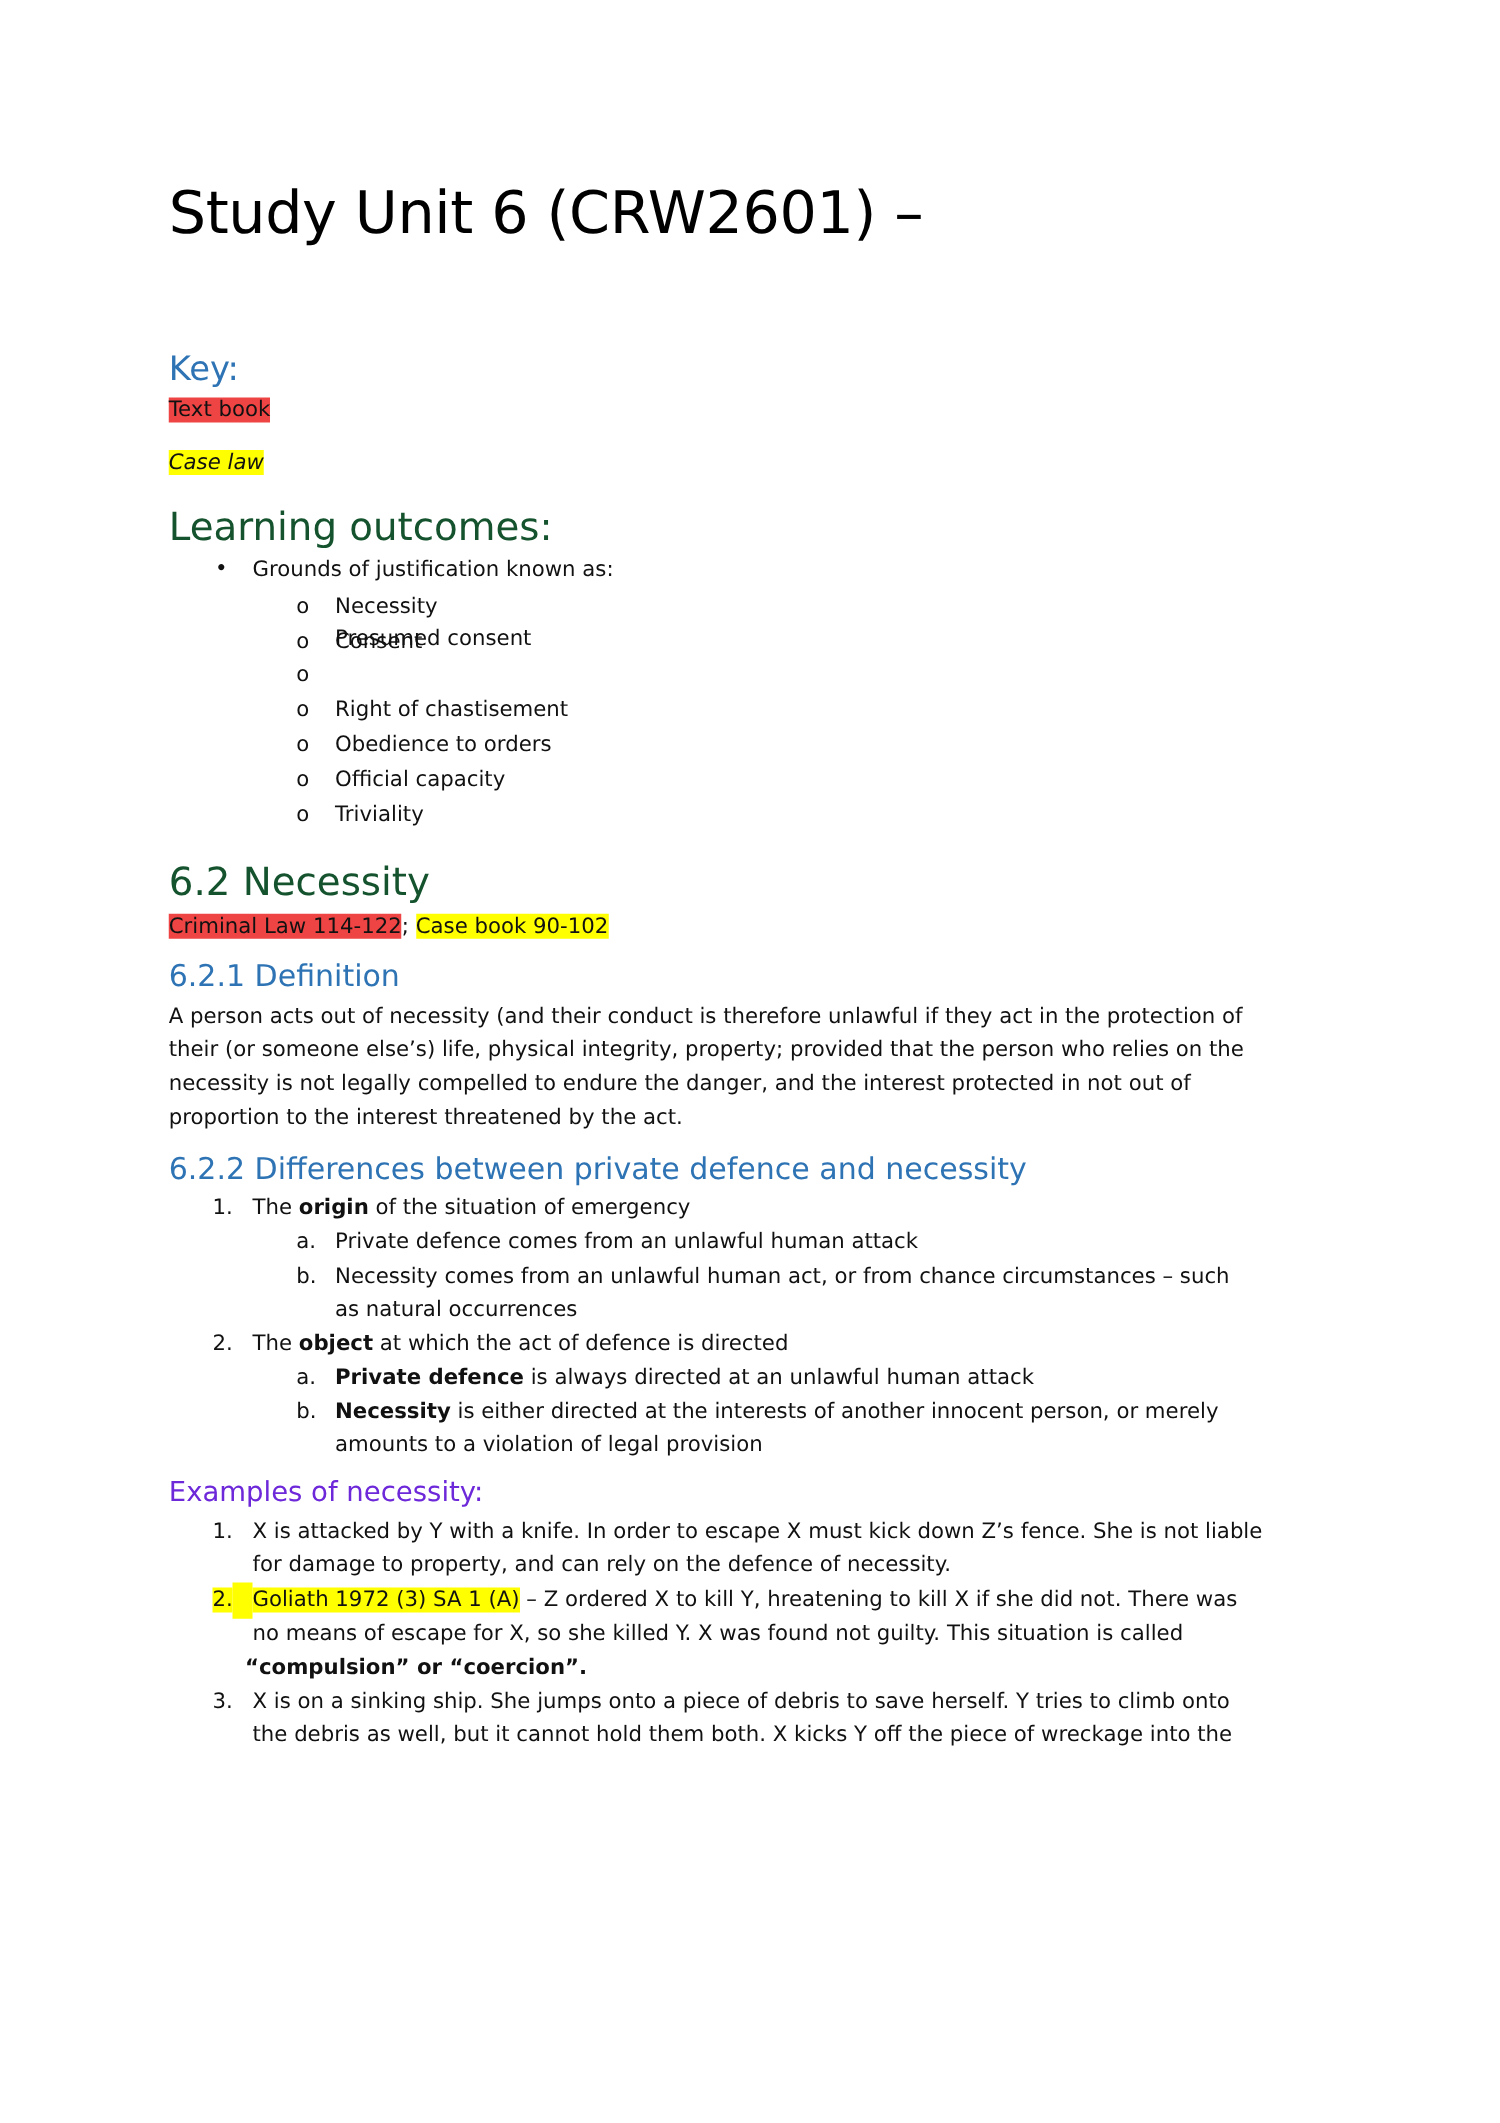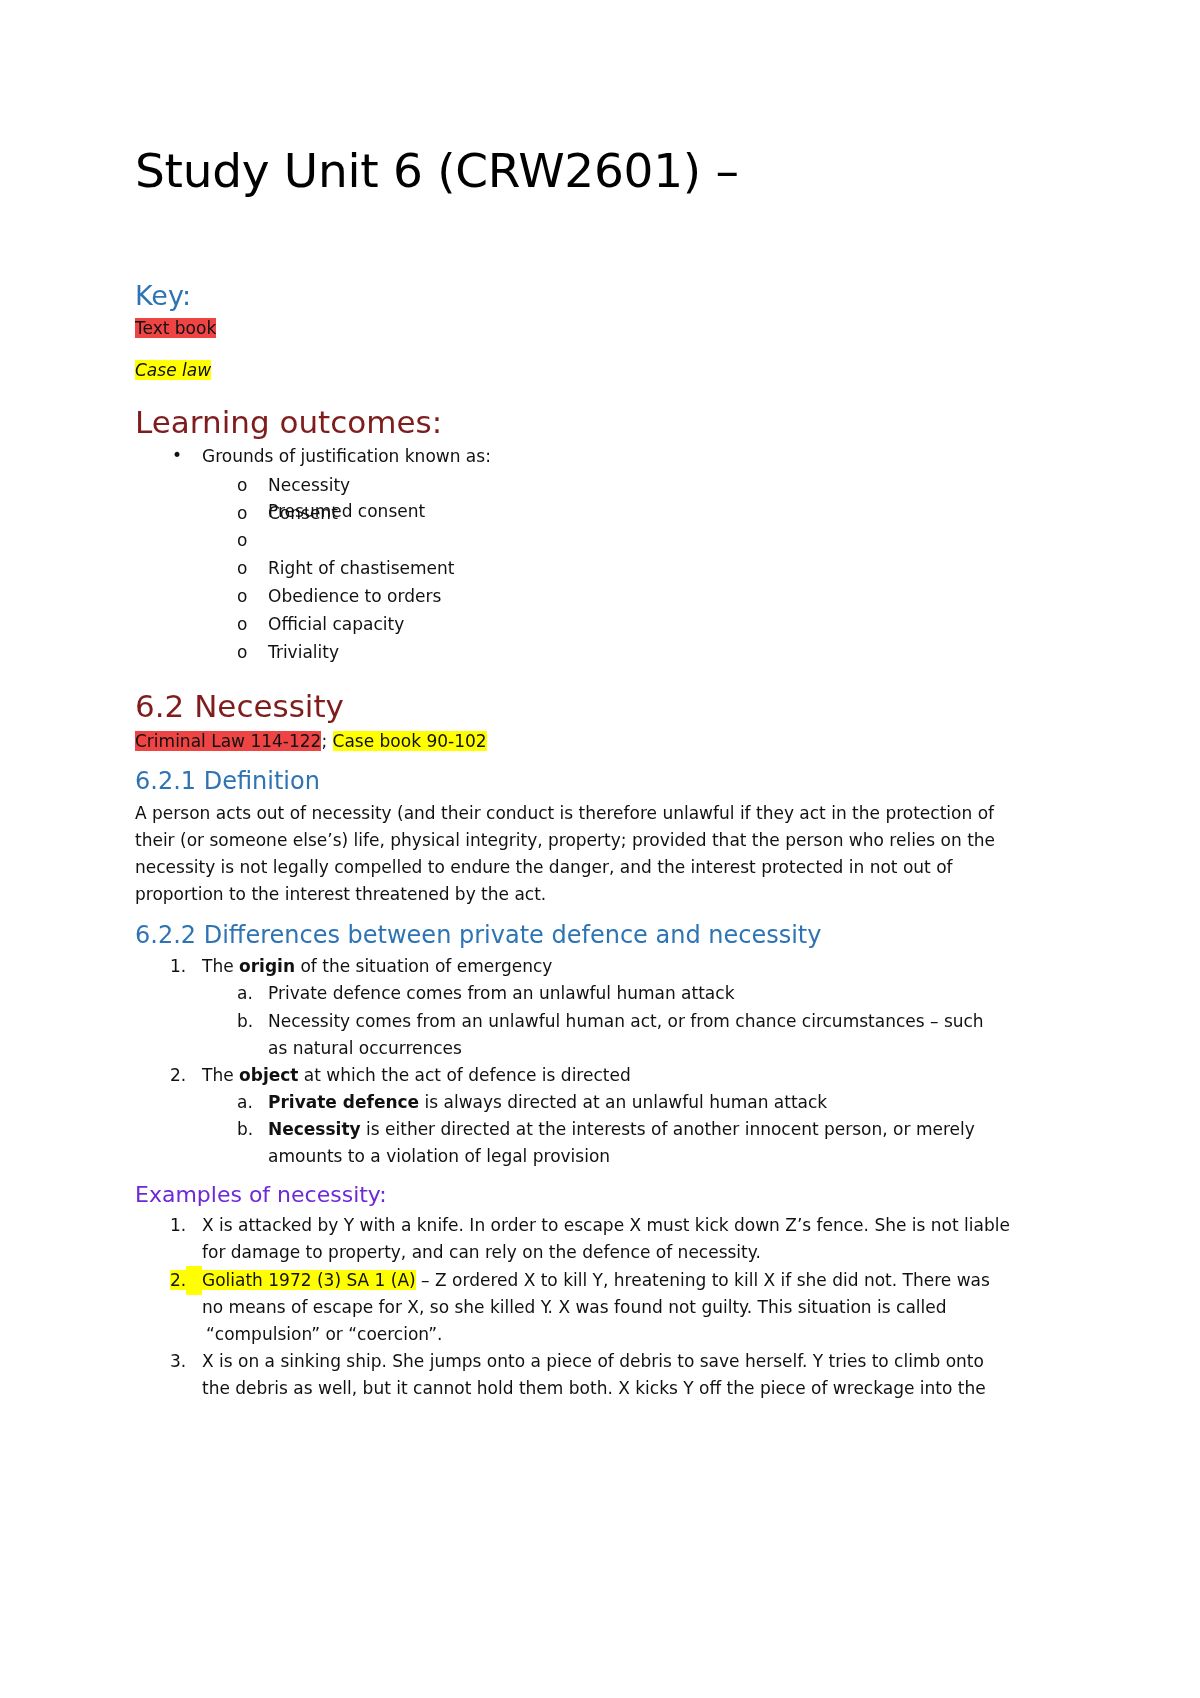--- a/index.html
+++ b/index.html
@@ -2,21 +2,21 @@
 <html><head>
   <meta charset="utf-8">
   <style>
     html, body { margin: 0; padding: 0; background: #ffffff; }
     body { width: 1200px; height: 1698px; position: relative; overflow: hidden;
            font-family: "DejaVu Sans", "Liberation Sans", sans-serif; color: #111; }
     .page { position: absolute; left: 0; top: 0; width: 1200px; height: 1268px; }
     .abs { position: absolute; white-space: nowrap; }
     .title { font-size: 47px; line-height: 60px; color: #000; letter-spacing: -0.3px; }
     .h1 { font-size: 27px; color: #2e74b5; }
-    .h2 { font-size: 31px; color: #7f1d1d; text-align: center; }
+    .h2 { font-size: 31px; color: #14532d; text-align: center; }
     .h3 { font-size: 24px; color: #2e74b5; }
     .h4 { font-size: 22px; color: #6d28d9; }
     .txt { font-size: 17px; color: #111; line-height: 29px; }
     .hl-green { background: #ef4444; }
     .hl-yellow { background: #ffff00; }
     b { font-weight: bold; }
   </style>
 </head>
 <body>
 
@@ -94,19 +94,19 @@
   <div class="abs txt" style="left:170px; top:1211px;">1.</div>
   <div class="abs txt" style="left:202px; top:1211px;">X is attacked by Y with a knife. In order to escape X must kick down Z’s fence. She is not liable</div>
   <div class="abs txt" style="left:202px; top:1238px;">for damage to property, and can rely on the defence of necessity.</div>
 
   <div class="abs txt" style="left:170px; top:1266px;"><span class="hl-yellow">2.</span></div>
   <div class="abs txt" style="left:186px; top:1266px; width:16px;"><span class="hl-yellow" style="display:inline-block; width:16px;">&nbsp;</span></div>
   <div class="abs txt" style="left:202px; top:1266px;">
     <span class="hl-yellow">Goliath 1972 (3) SA 1 (A)</span><span> – Z ordered X to kill Y, hreatening to kill X if she did not. There was</span>
   </div>
   <div class="abs txt" style="left:202px; top:1293px;">no means of escape for X, so she killed Y. X was found not guilty. This situation is called</div>
-  <div class="abs txt" style="left:206px; top:1320px;">“compulsion” or “coercion”.</div>
+  <div class="abs txt" style="left:196px; top:1320px;font-weight:bold;">“compulsion” or “coercion”.</div>
 
   <div class="abs txt" style="left:170px; top:1347px;">3.</div>
   <div class="abs txt" style="left:202px; top:1347px;">X is on a sinking ship. She jumps onto a piece of debris to save herself. Y tries to climb onto</div>
   <div class="abs txt" style="left:202px; top:1374px;">the debris as well, but it cannot hold them both. X kicks Y off the piece of wreckage into the</div>
 
 </div>
 
 </body></html>

